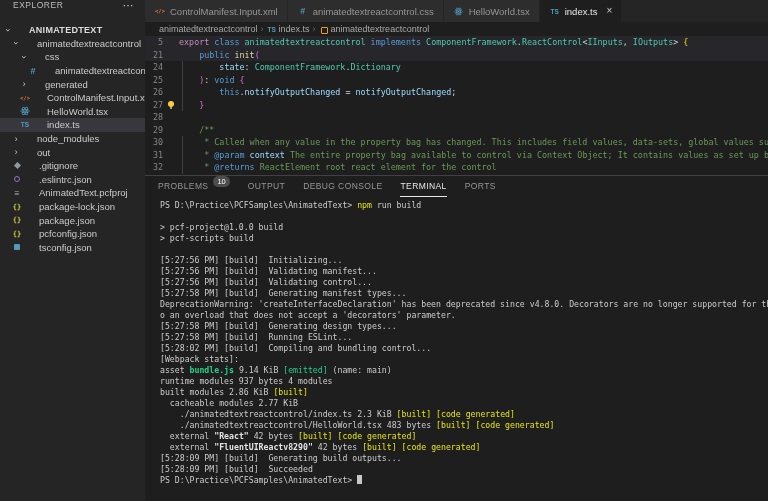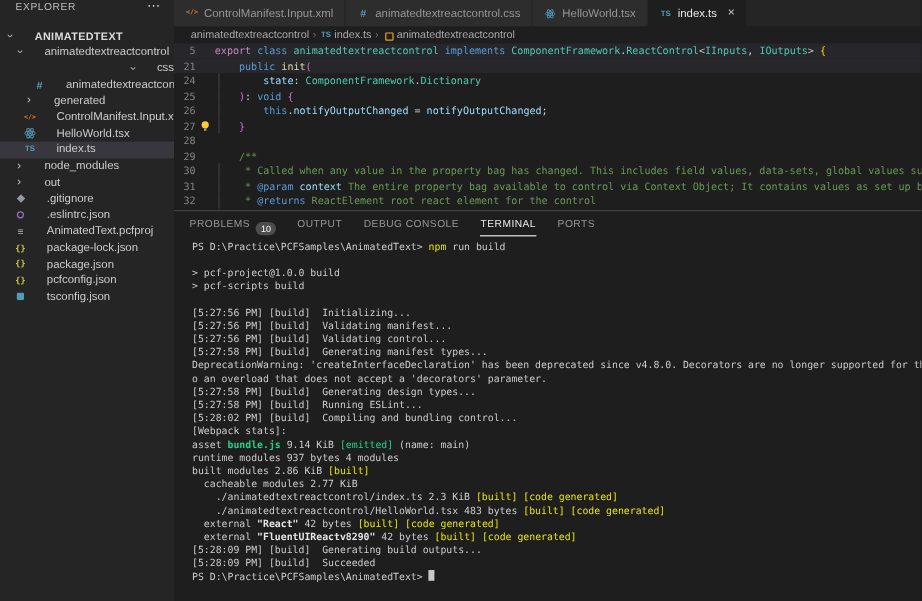--- a/index.html
+++ b/index.html
@@ -51,21 +51,21 @@
   .deco.bulb::before{content:'';position:absolute;left:5px;top:2.5px;width:6px;height:6px;border-radius:50%;background:#ffc83d}
   .deco.bulb::after{content:'';position:absolute;left:7px;top:8.5px;width:2px;height:2px;background:#9e9e9e}
   .ct{flex:1;position:relative;overflow:hidden;color:#d4d4d4}
   .ct.guide::before{content:'';position:absolute;left:3px;top:0;bottom:0;border-left:1px solid #404040}
   .c-kw{color:#569cd6}.c-ctl{color:#c586c0}.c-type{color:#4ec9b0}.c-fn{color:#dcdcaa}
   .c-var{color:#9cdcfe}.c-cmt{color:#6a9955}.c-p{color:#d4d4d4}.c-b1{color:#ffd700}.c-b2{color:#da70d6}
 
   
   .panel{position:absolute;left:0;right:0;top:175px;bottom:0;background:#1e1e1e;border-top:1px solid #414141}
   .panel-tabs{height:21px;display:flex;align-items:center;gap:18px;padding-left:13px;font-size:8.5px;letter-spacing:.4px;color:#969696}
-  .ptab{display:flex;align-items:flex-end;gap:5px;height:20px;line-height:20px;cursor:pointer;border-bottom:1px solid transparent}
+  .ptab{display:flex;align-items:flex-start;gap:5px;height:20px;line-height:20px;cursor:pointer;border-bottom:1px solid transparent}
   .ptab.active{color:#e7e7e7;border-bottom-color:#e7e7e7}
   .badge{background:#4d4d4d;color:#ffffff;border-radius:7px;padding:0 4px;height:11px;line-height:11px;font-size:7.5px;letter-spacing:0}
   .terminal{position:absolute;left:15px;right:0;top:24px;bottom:0;font-family:"DejaVu Sans Mono",monospace;font-size:8.2px;overflow:hidden;cursor:text}
   .term-line{height:11px;line-height:11px;white-space:pre;position:relative}
   .t-d{color:#cccccc}.t-y{color:#e5e510}.t-g{color:#23d18b}
   .t-gb{color:#23d18b;font-weight:bold}.t-wb{color:#e5e5e5;font-weight:bold}
   .t-cur{display:inline-block;width:5px;height:9px;background:#c8c8c8;vertical-align:-1px}
 </style>
 </head>
 <body>
@@ -79,21 +79,21 @@
     </div>
     <div id="tree">
         <div class="tree-row" style="padding-left: 3px;">
           <span class="chev down">›</span>
           <span class="tree-label bold">ANIMATEDTEXT</span>
         </div>
         <div class="tree-row" style="padding-left: 11px;">
           <span class="chev down">›</span>
           <span class="tree-label">animatedtextreactcontrol</span>
         </div>
-        <div class="tree-row" style="padding-left: 19px; justify-content: flex-end;">
+        <div class="tree-row" style="padding-left: 19px;">
           <span class="chev down">›</span>
           <span class="tree-label">css</span>
         </div>
         <div class="tree-row" style="padding-left: 27px;">
           <span class="icon i-css">#</span>
           <span class="tree-label">animatedtextreactcontrol.css</span>
         </div>
         <div class="tree-row" style="padding-left: 19px;">
           <span class="chev">›</span>
           <span class="tree-label">generated</span>

